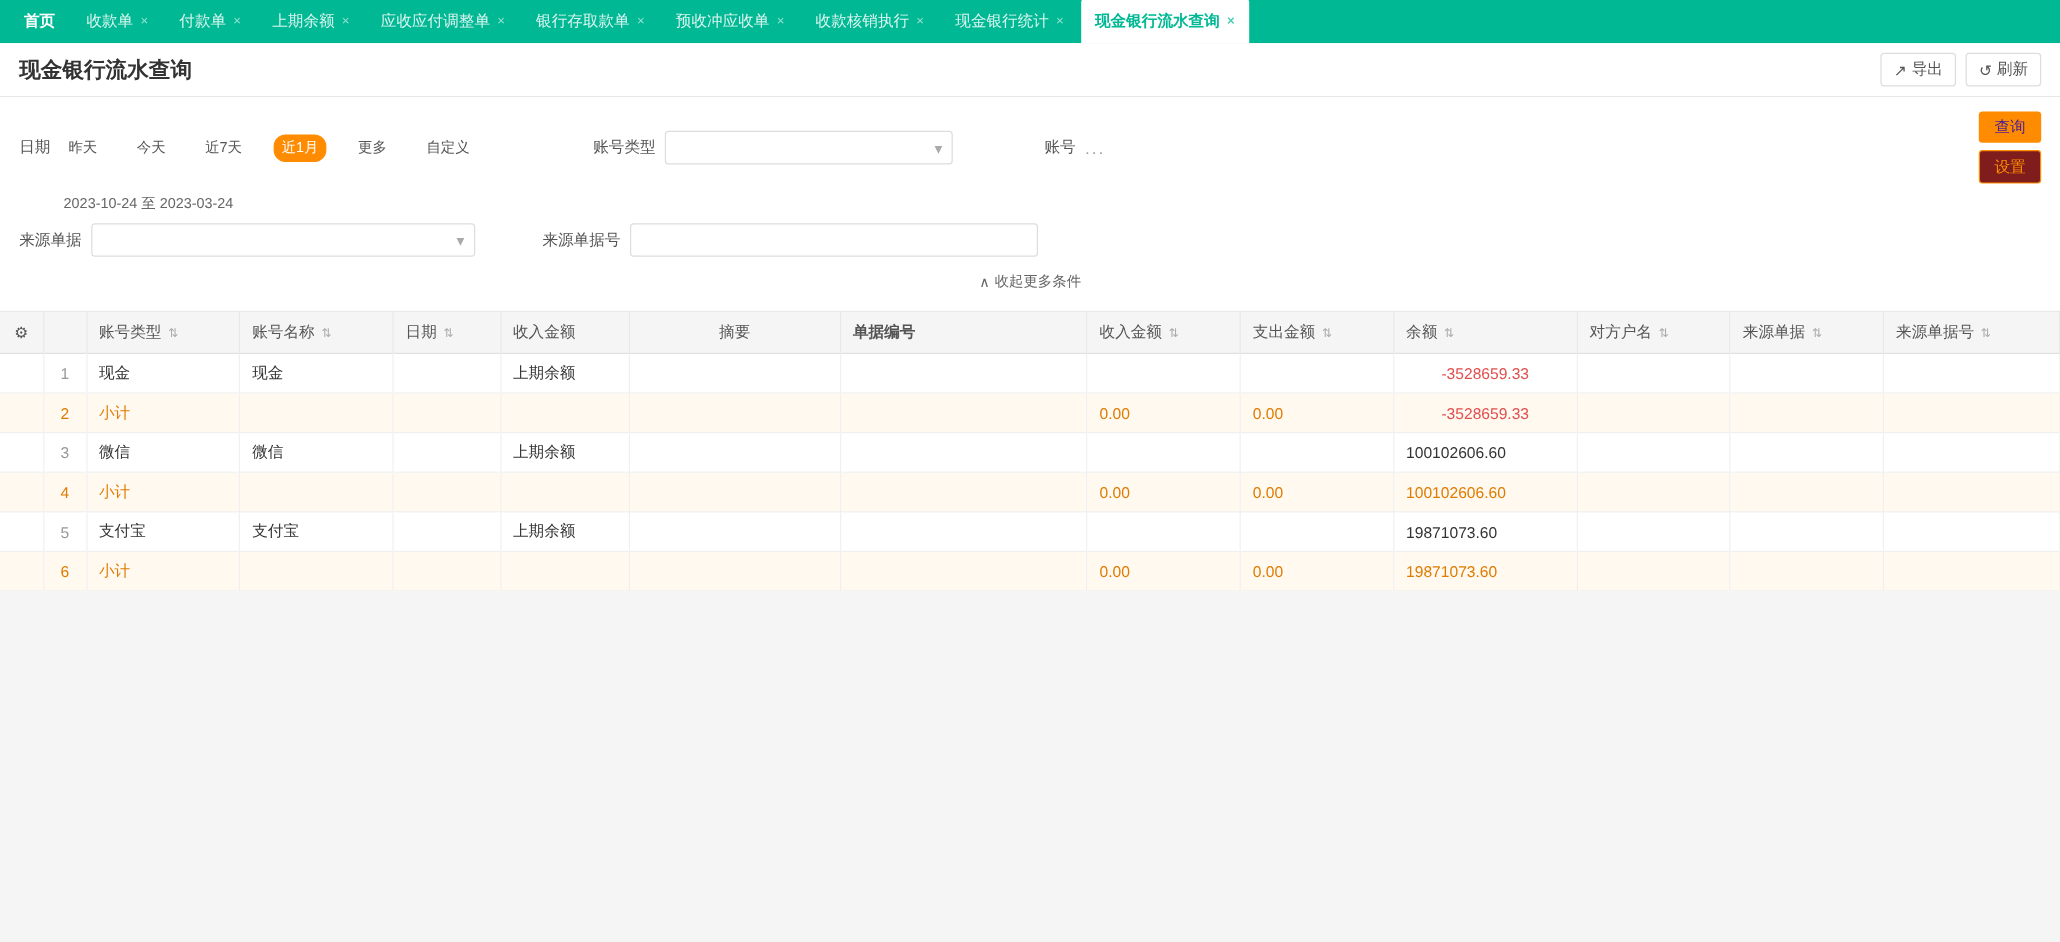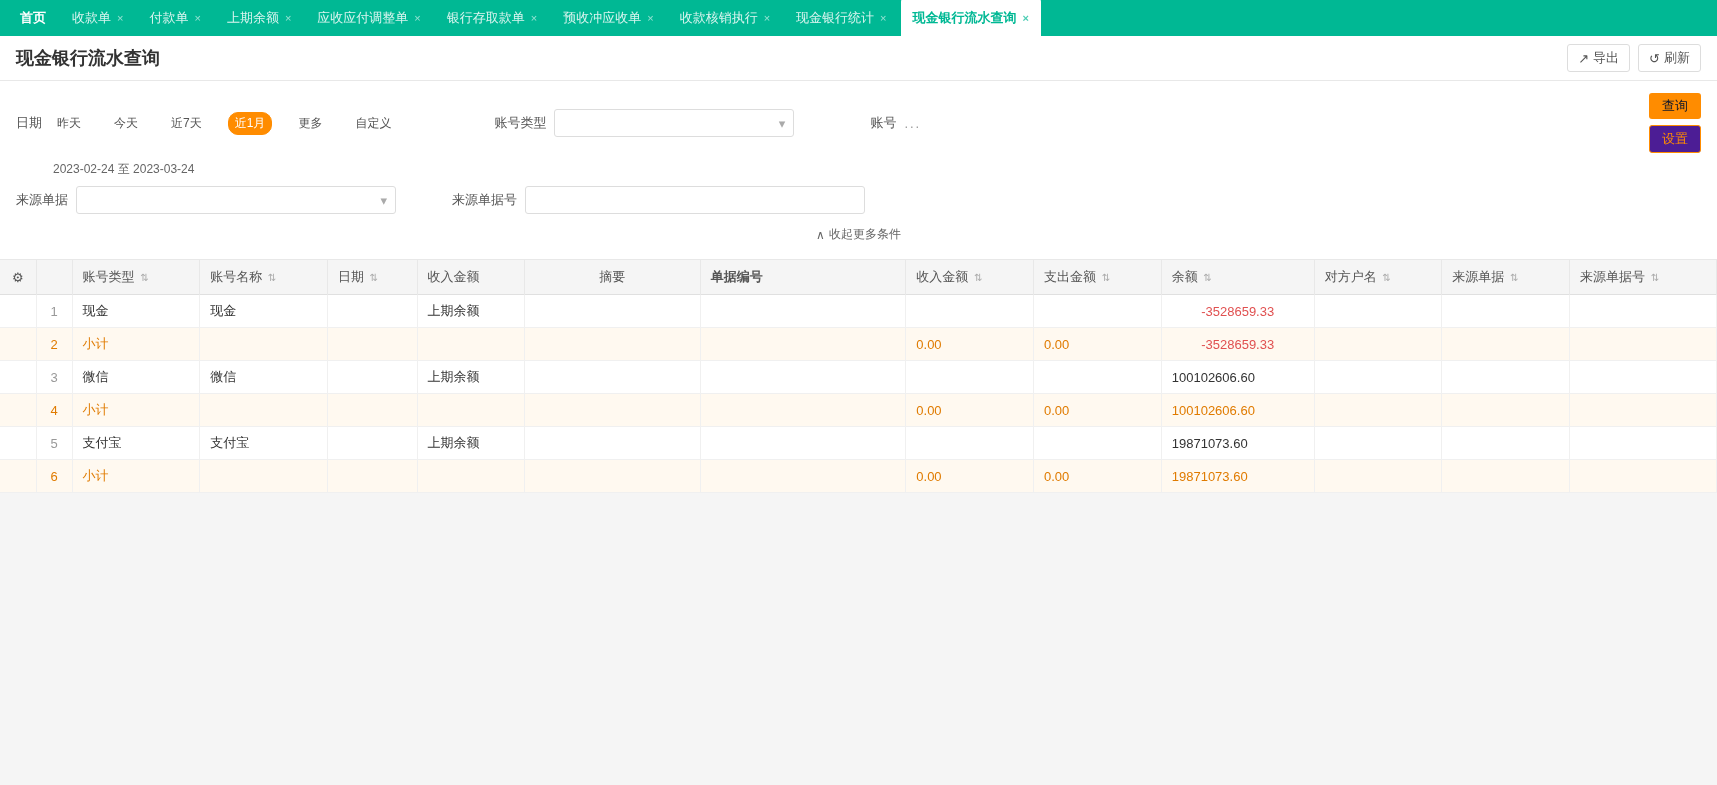--- a/index.html
+++ b/index.html
@@ -141,29 +141,29 @@
     }
     .more-btn {
       color: #999;
       cursor: pointer;
       font-size: 13px;
       letter-spacing: 2px;
     }
     .btn-query {
       padding: 4px 0;
       background: #ff8c00;
-      color: #0f172a;
+      color: #4c1d95;
       border: none;
       border-radius: 3px;
       cursor: pointer;
       font-size: 13px;
     }
     .btn-settings {
       padding: 4px 12px;
-      background: #4c1d95;
+      background: #7f1d1d;
       color: #ff8c00;
       border: 1px solid #ff8c00;
       border-radius: 3px;
       cursor: pointer;
       font-size: 13px;
     }
     .collapse-bar {
       display: flex;
       justify-content: center;
       align-items: center;
@@ -313,21 +313,21 @@
       <span class="more-btn">...</span>
     </div>
 
     <div style="margin-left: auto; display:flex; flex-direction:column; gap:6px;">
       <button class="btn-query">查询</button>
       <button class="btn-settings">设置</button>
     </div>
   </div>
 
   <div style="margin-left: 37px; margin-bottom: 8px;">
-    <span class="date-range">2023-02-24 至 2023-03-24</span>
+    <span class="date-range">2023-10-24 至 2023-03-24</span>
   </div>
 
   <div class="filter-row">
     <div class="filter-group">
       <span class="filter-label">来源单据</span>
       <div class="filter-select" style="width:320px;">
         <span></span>
         <span style="color:#aaa;">▾</span>
       </div>
     </div>

